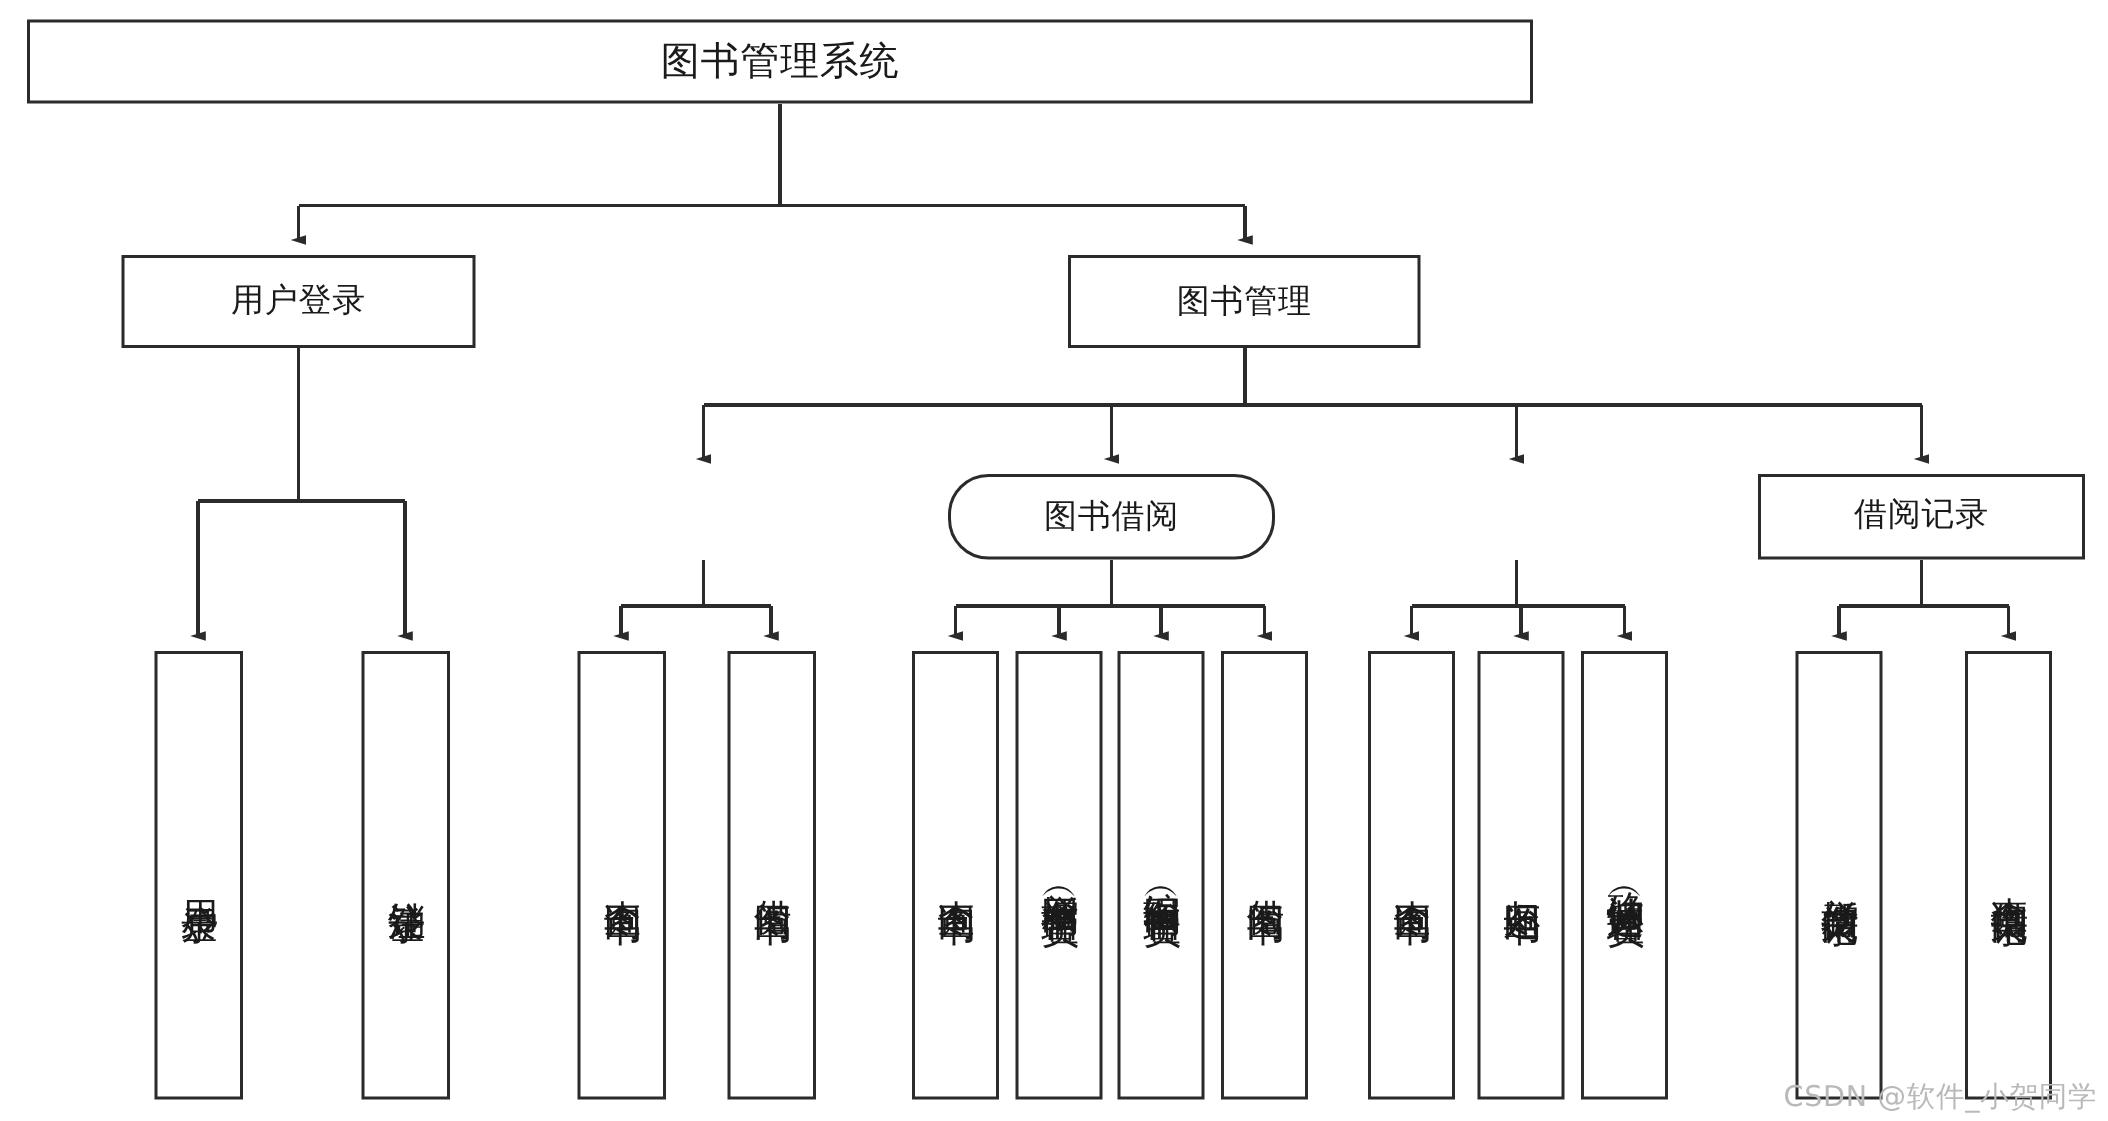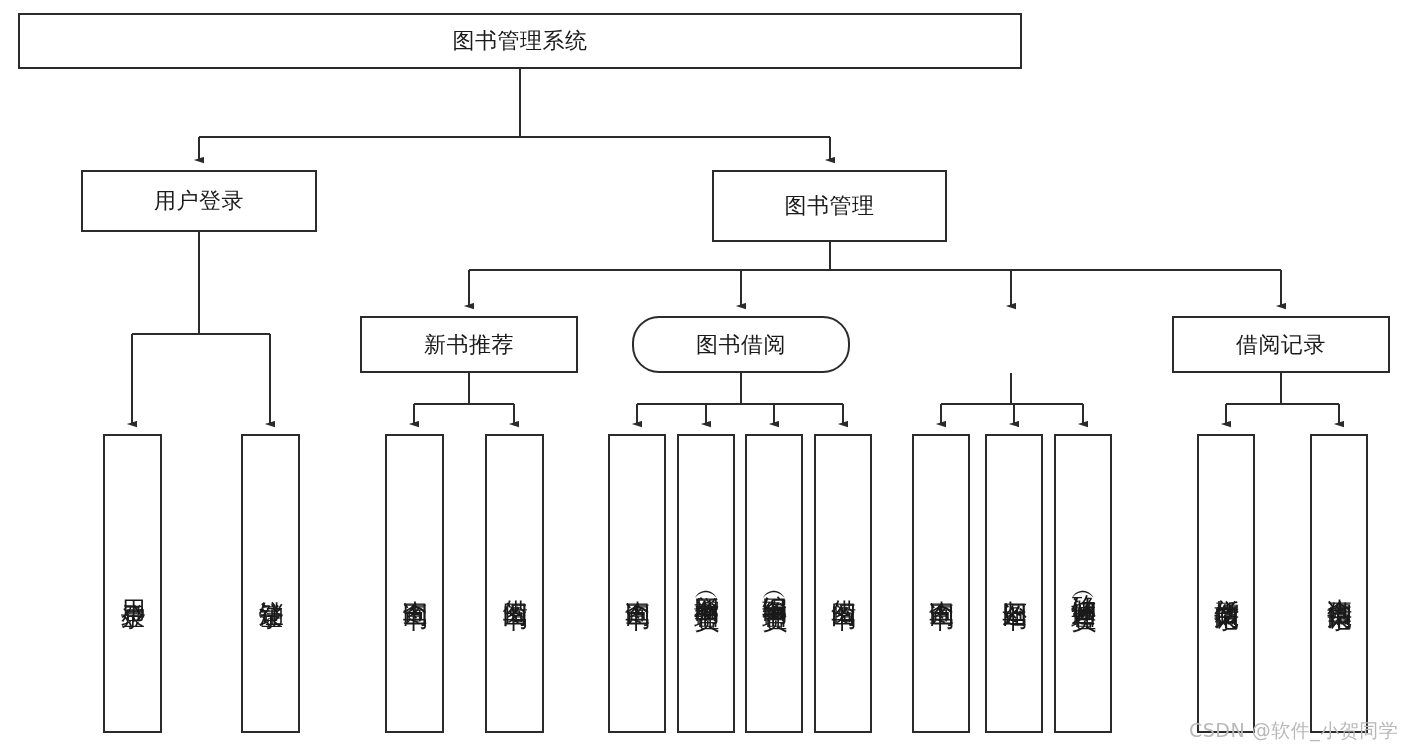--- a/index.html
+++ b/index.html
@@ -40,21 +40,21 @@
     color: #1a1a1a;
     line-height: 1.18;
     text-align: center;
     white-space: nowrap;
   }
   .node.horiz .node-label {
     font-size: 22px;
     letter-spacing: 0.5px;
   }
   .node.root .node-label {
-    font-size: 22px;
+    font-size: 26px;
   }
   .node.vert {
     align-items: center;
     justify-content: center;
   }
   .node.vert .node-label {
     writing-mode: vertical-rl;
     text-orientation: upright;
     font-size: 25px;
     line-height: 1.05;
@@ -128,31 +128,28 @@
     </g>
   </svg>
 
   <div class="node root horiz" style="left: 18px; top: 13px; width: 1004px; height: 56px;">
     <span class="node-label">图书管理系统</span>
   </div>
 
   <div class="node horiz" style="left: 81px; top: 170px; width: 236px; height: 62px;">
     <span class="node-label">用户登录</span>
   </div>
-  <div class="node horiz" style="left: 712px; top: 170px; width: 235px; height: 72px; font-family: Liberation Serif, serif;">
+  <div class="node horiz" style="left: 712px; top: 170px; width: 235px; height: 62px; font-family: Liberation Serif, serif;">
     <span class="node-label">图书管理</span>
   </div>
 
-  <div class="node horiz" style="left: 360px; top: 316px; width: 218px; height: 57px;">
-    <span class="node-label">新书推荐</span>
-  </div>
   <div class="node horiz" style="left: 632px; top: 316px; width: 218px; height: 57px; border-radius: 27px;">
     <span class="node-label">图书借阅</span>
   </div>
-  <div class="node horiz" style="left: 1172px; top: 316px; width: 218px; height: 57px;">
+  <div class="node horiz" style="left: 1172px; top: 316px; width: 218px; height: 57px; font-family: Liberation Mono, monospace;">
     <span class="node-label">借阅记录</span>
   </div>
 
   <div class="node vert" style="left: 103px; top: 434px; width: 59px; height: 299px;">
     <span class="node-label">用户登录</span>
   </div>
   <div class="node vert" style="left: 241px; top: 434px; width: 59px; height: 299px;">
     <span class="node-label">注销登录</span>
   </div>
   <div class="node vert" style="left: 385px; top: 434px; width: 59px; height: 299px;">

